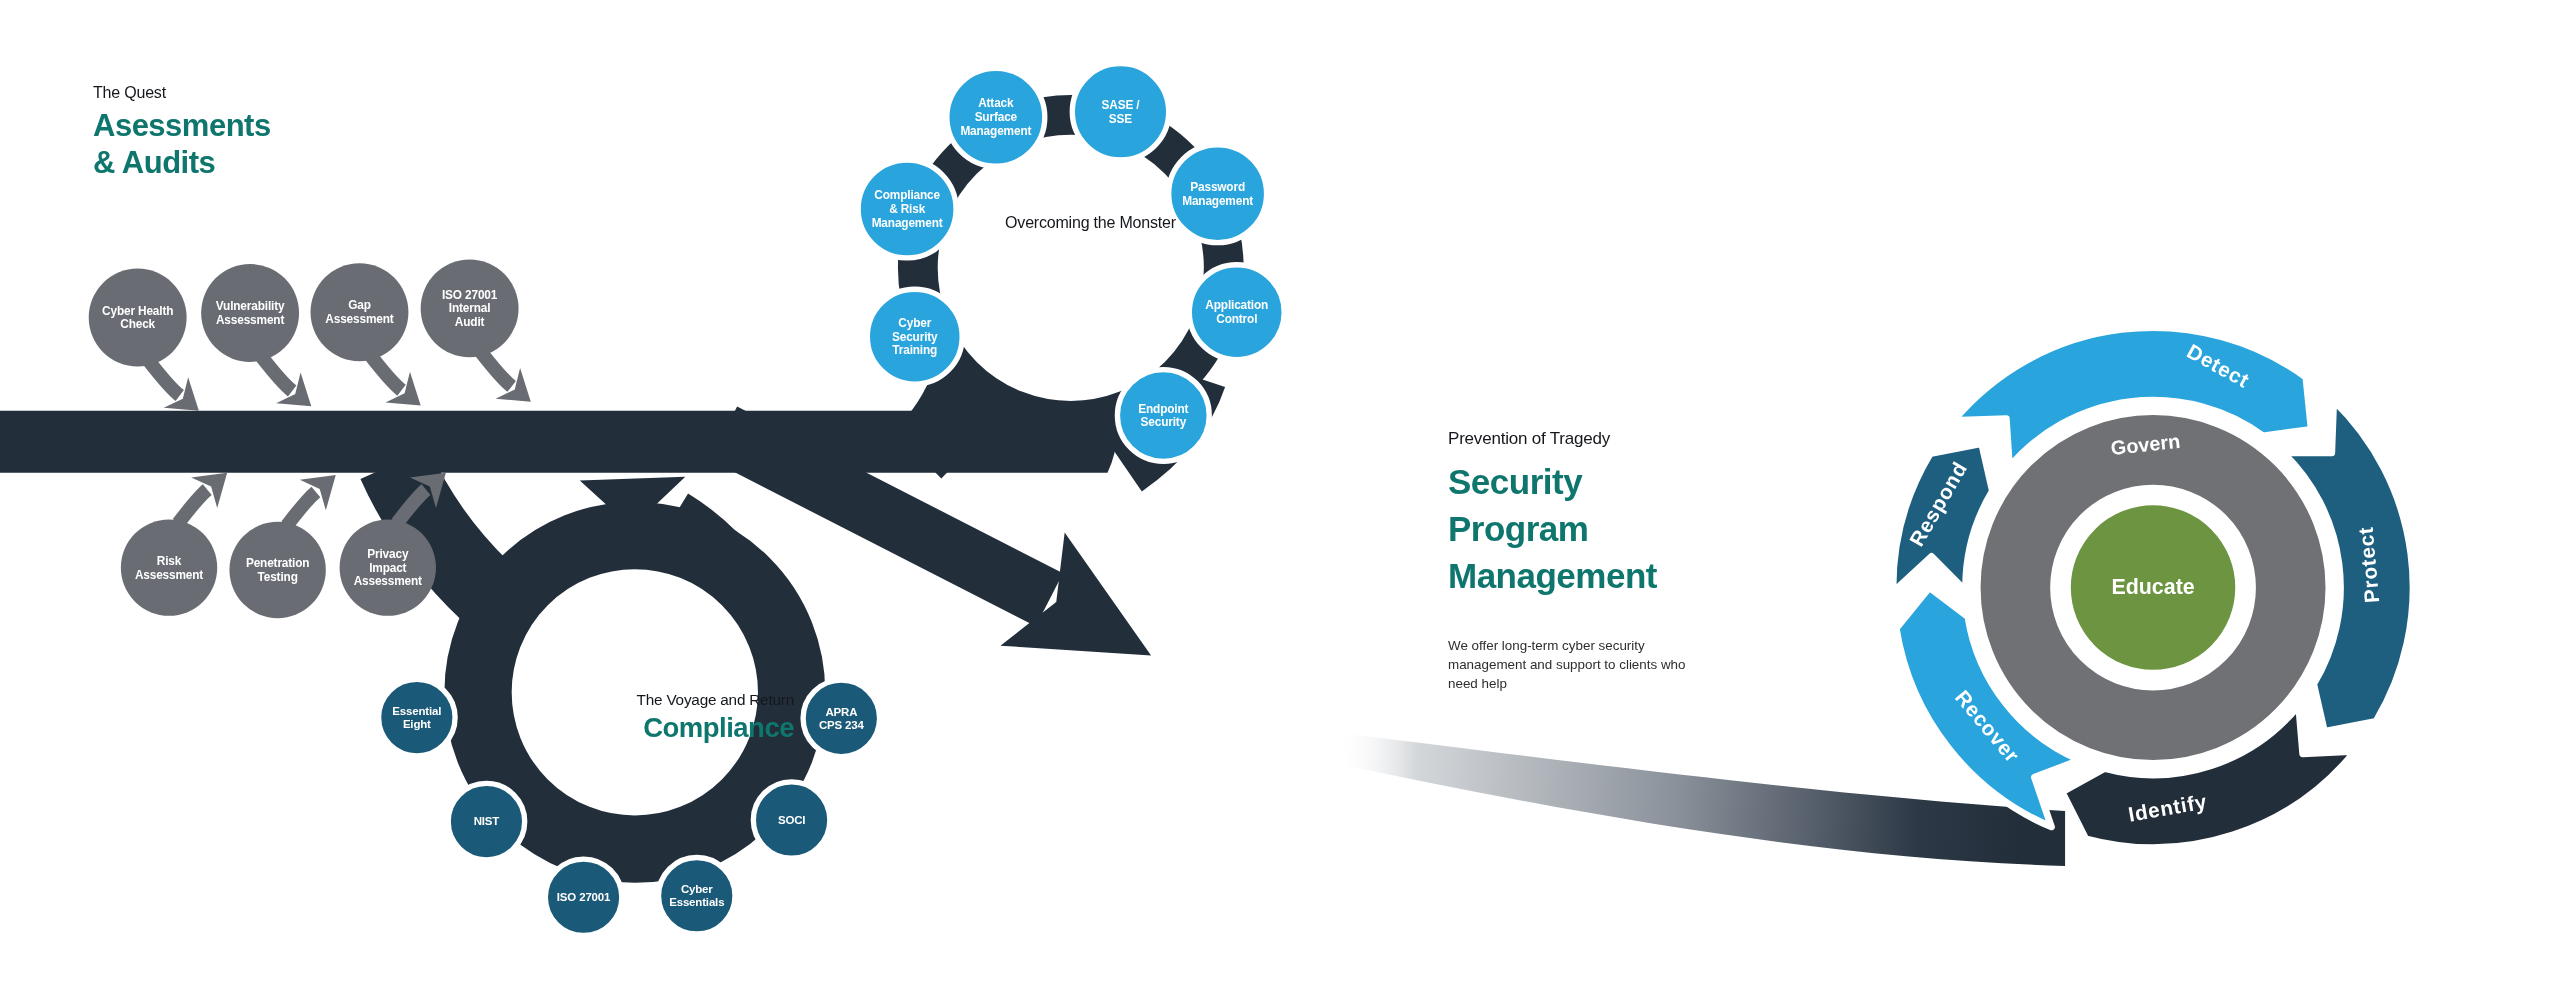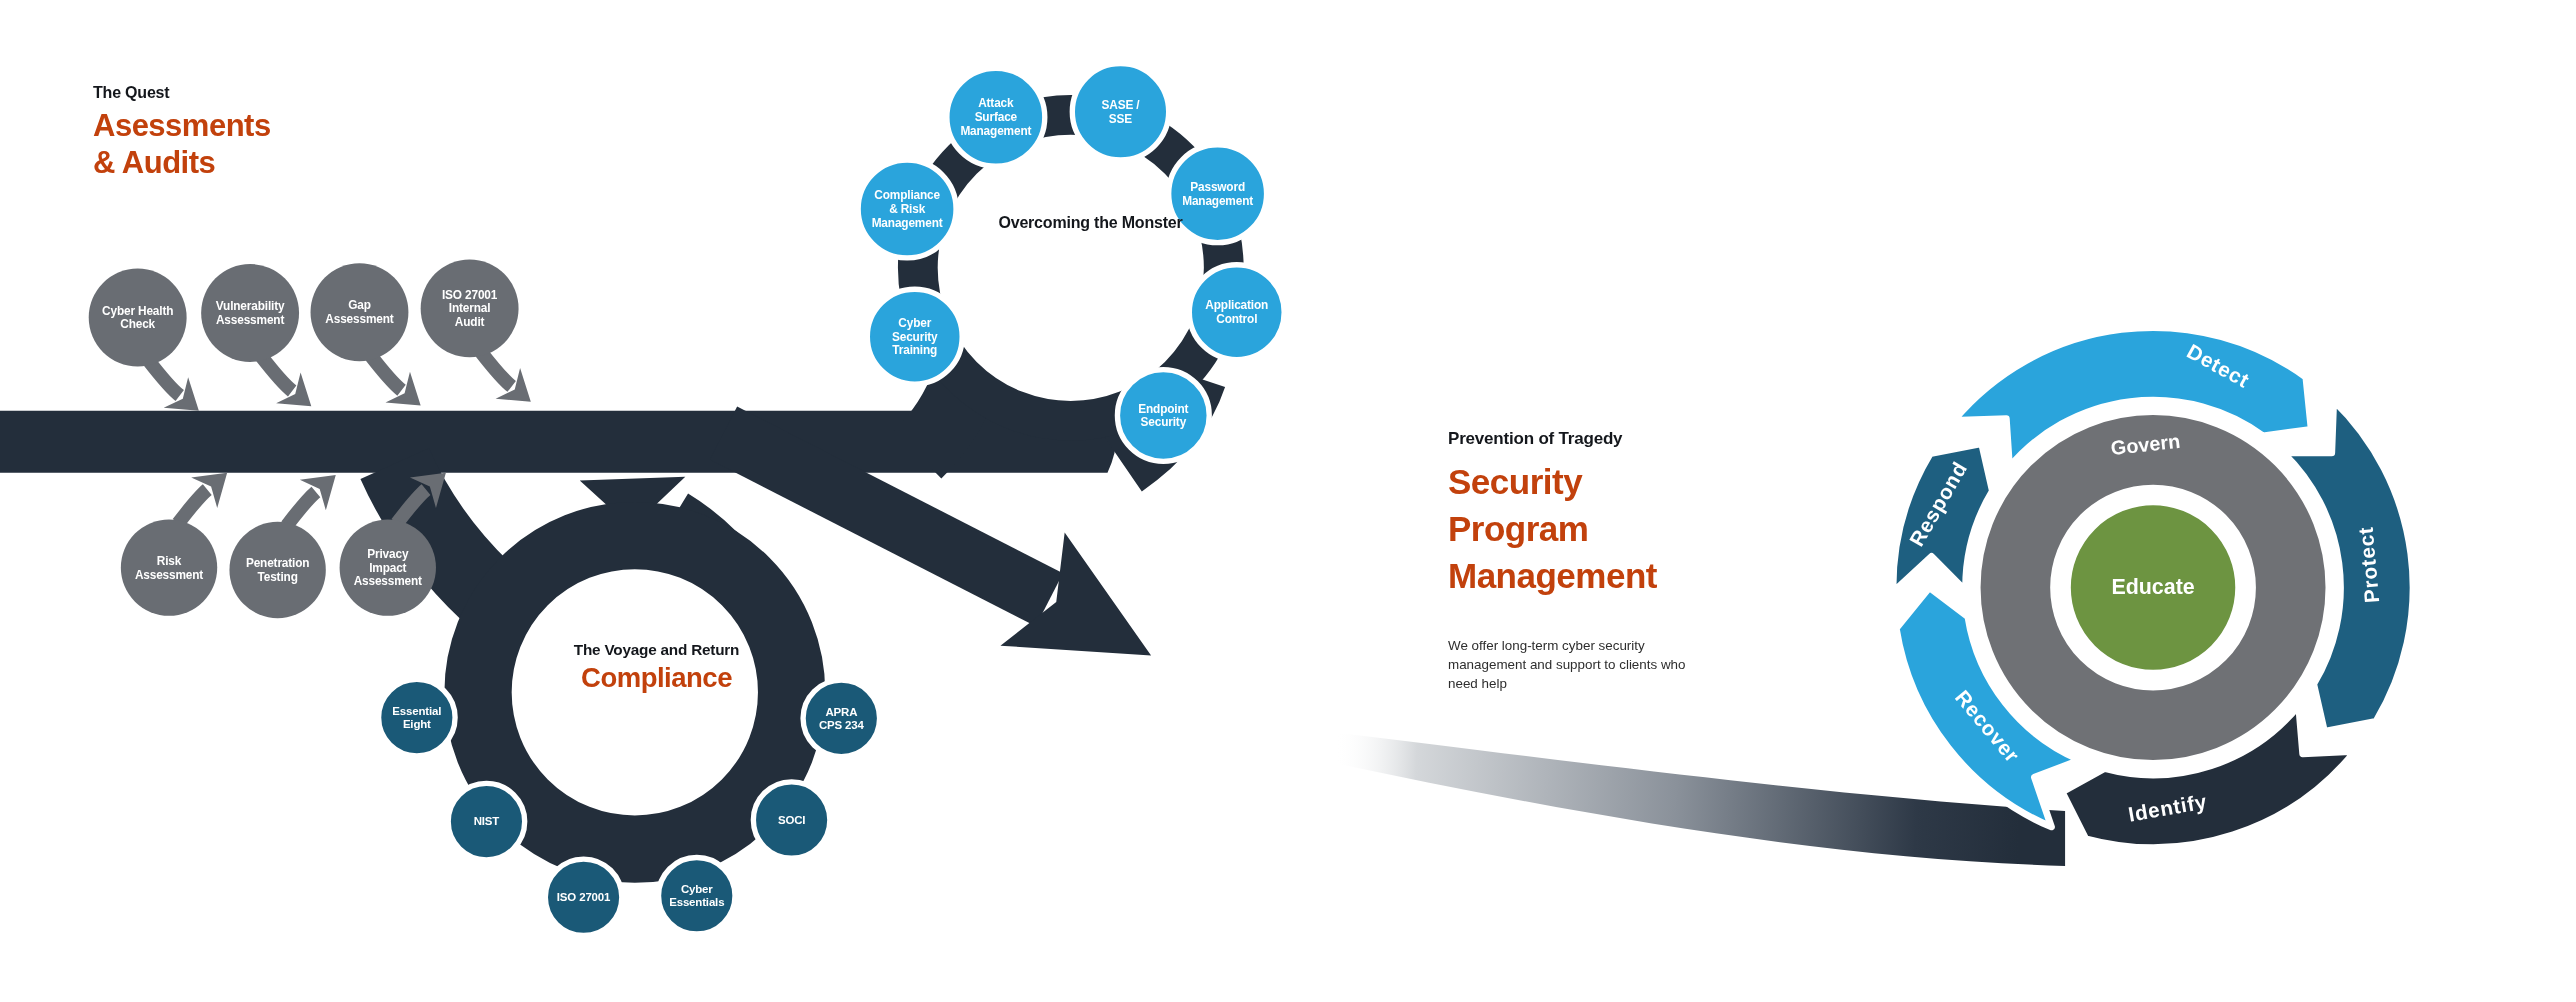--- a/index.html
+++ b/index.html
@@ -2,22 +2,22 @@
 <html style="font-size:12.2px"><head>
 <meta charset="utf-8">
 <style>
   html,body{margin:0;padding:0;}
   body{
     width:2576px;height:1003px;position:relative;background:#ffffff;
     font-family:"Liberation Sans","DejaVu Sans",sans-serif;overflow:hidden;
   }
   #art{position:absolute;left:0;top:0;}
   .block{position:absolute;}
-  .eyebrow{font-weight:bold;color:#14171C;letter-spacing:-0.2px;}
-  .big-title{font-weight:bold;color:#c2410c;white-space:pre-line;letter-spacing:-0.5px;}
+  .eyebrow{font-weight:normal;color:#14171C;letter-spacing:-0.2px;}
+  .big-title{font-weight:bold;color:#0f766e;white-space:pre-line;letter-spacing:-0.5px;}
   .quest-block .eyebrow{font-size:16px;}
   .quest-block .big-title{font-size:31px;line-height:37px;margin-top:5.4px;}
   .tech-block{text-align:center;}
   .tech-block .eyebrow{font-size:16px;}
   .tech-block .big-title{font-size:28px;line-height:44px;margin-top:1.5px;}
   .comp-block{text-align:center;}
   .comp-block .eyebrow{font-size:15.3px;}
   .comp-block .big-title{font-size:27.5px;line-height:34px;margin-top:1.5px;}
   .program-block .eyebrow{font-size:17px;}
   .program-block .big-title{font-size:35px;line-height:47px;margin-top:9.2px;}
@@ -176,21 +176,21 @@
 <div class="block quest-block" style="left:93px;top:84px;width:275px;">
   <div class="eyebrow">The Quest</div>
   <div class="big-title">Asessments
 &amp; Audits</div>
 </div>
 
 <div class="block tech-block" style="left:976px;top:214px;width:229px;">
   <div class="eyebrow">Overcoming the Monster</div>
 </div>
 
-<div class="block comp-block" style="left:519px;top:641px;width:275px;">
+<div class="block comp-block" style="left:519px;top:691px;width:275px;text-align:right;">
   <div class="eyebrow">The Voyage and Return</div>
   <div class="big-title">Compliance</div>
 </div>
 
 <div class="block program-block" style="left:1448px;top:429px;width:291px;">
   <div class="eyebrow">Prevention of Tragedy</div>
   <div class="big-title">Security
 Program
 Management</div>
   <div class="description">We offer long-term cyber security management and support to clients who need help</div>

